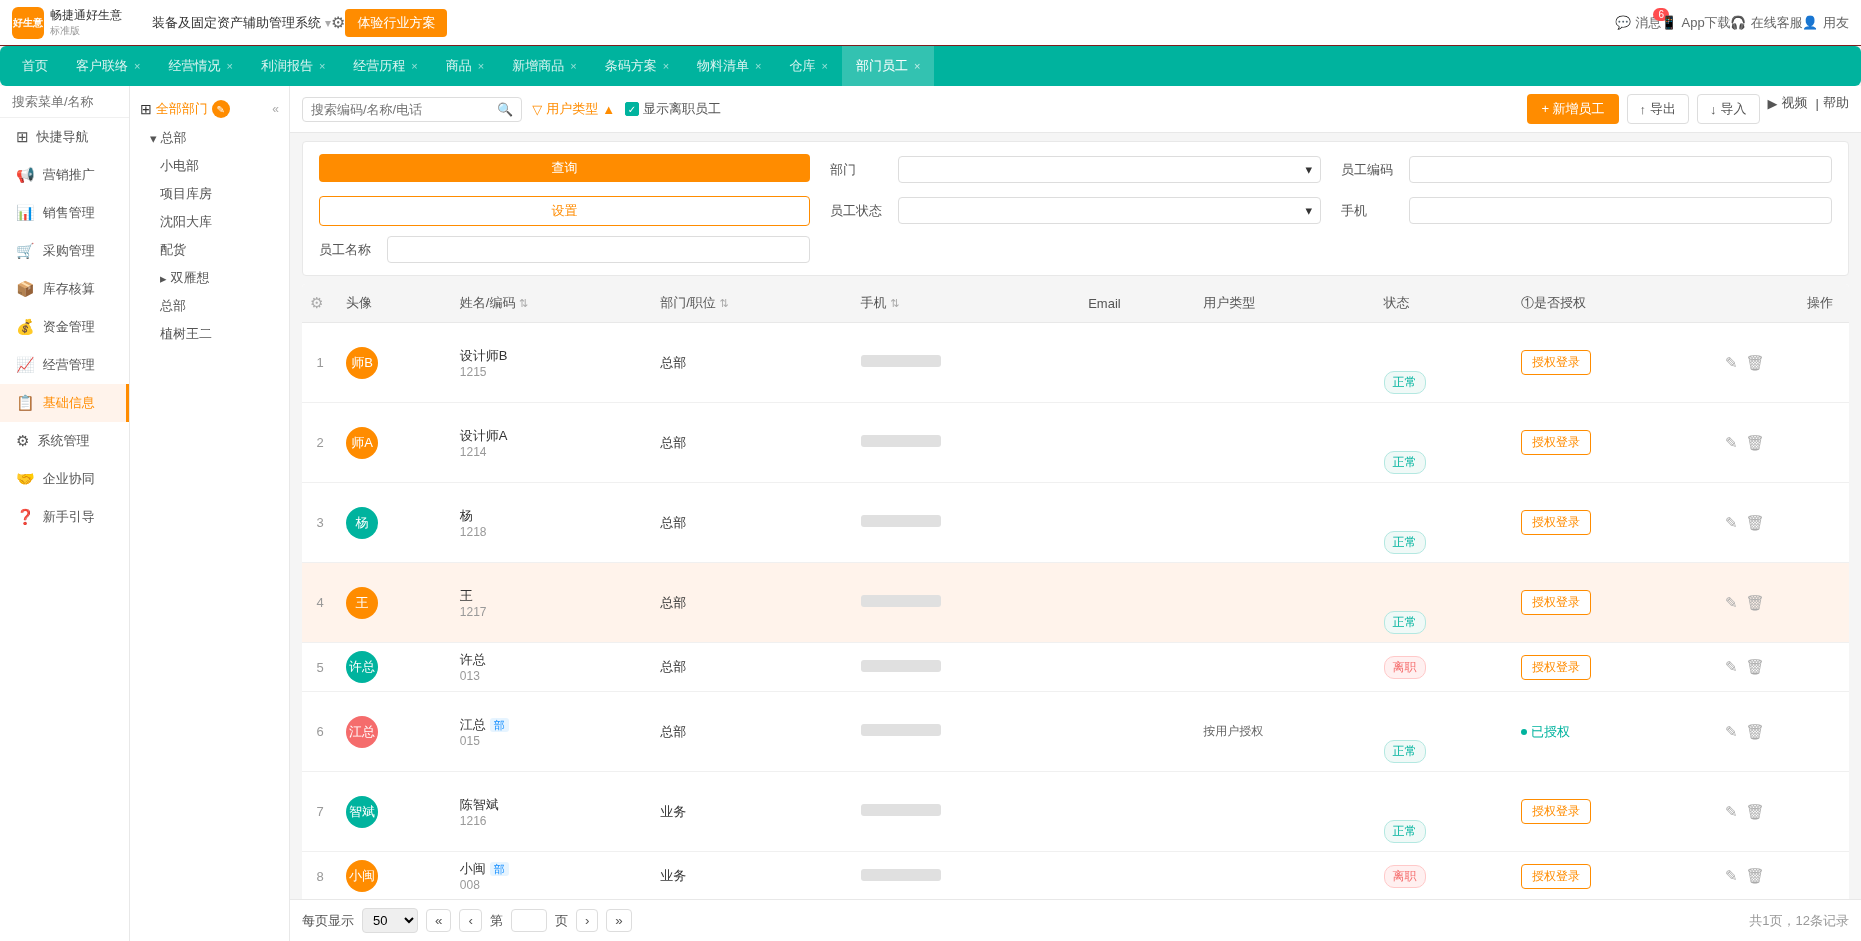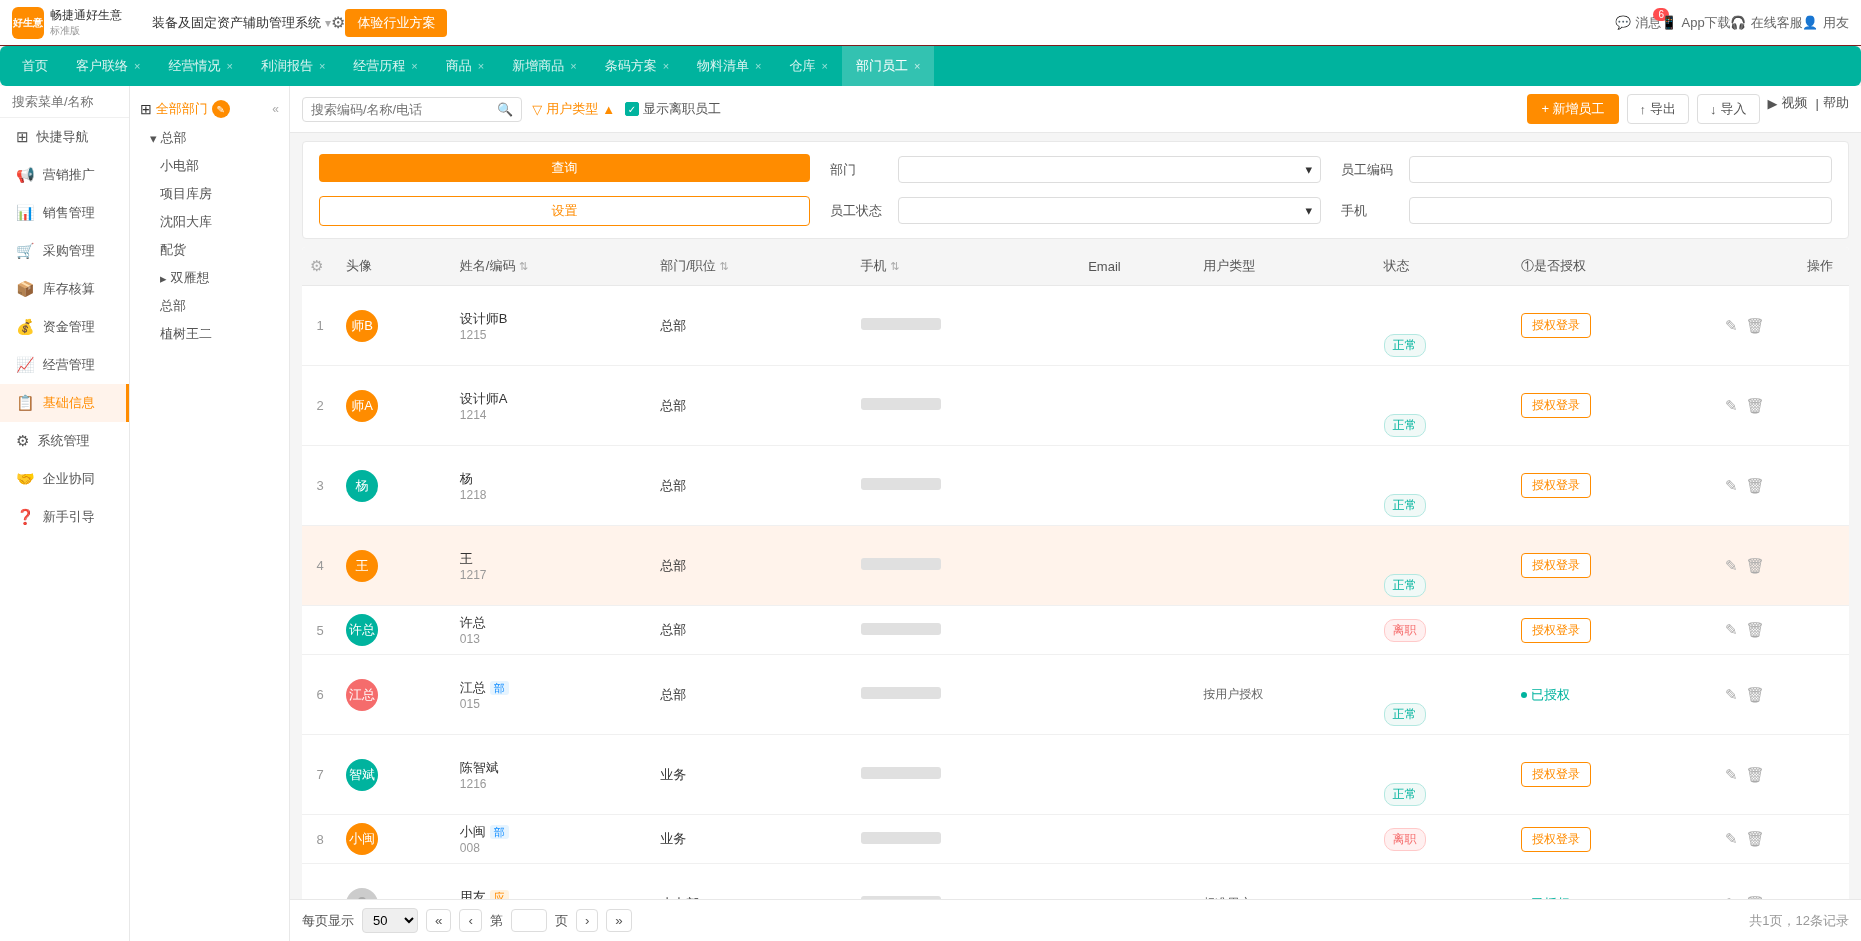--- a/index.html
+++ b/index.html
@@ -284,20 +284,24 @@
         </div>
         <div class="filter-row">
           <label class="filter-label">员工状态</label>
           <div class="filter-select" style="flex:1;border:1px solid #ddd;border-radius:4px;padding:5px 8px;font-size:13px;display:flex;align-items:center;justify-content:space-between;">
             <span></span>
             <span>▾</span>
           </div>
         </div>
         <div class="filter-row">
           <label class="filter-label">手机</label>
+          <input class="filter-input" type="text" style="flex: 1 1 0%;">
+        </div>
+        <div class="filter-row">
+          <label class="filter-label">员工名称</label>
           <input class="filter-input" type="text" style="flex: 1 1 0%;">
         </div>
       </div>
 
       <div class="table-wrap">
         <table>
           <thead>
             <tr>
               <th style="width:36px;"><span class="col-setting">⚙</span></th>
               <th>头像</th>

